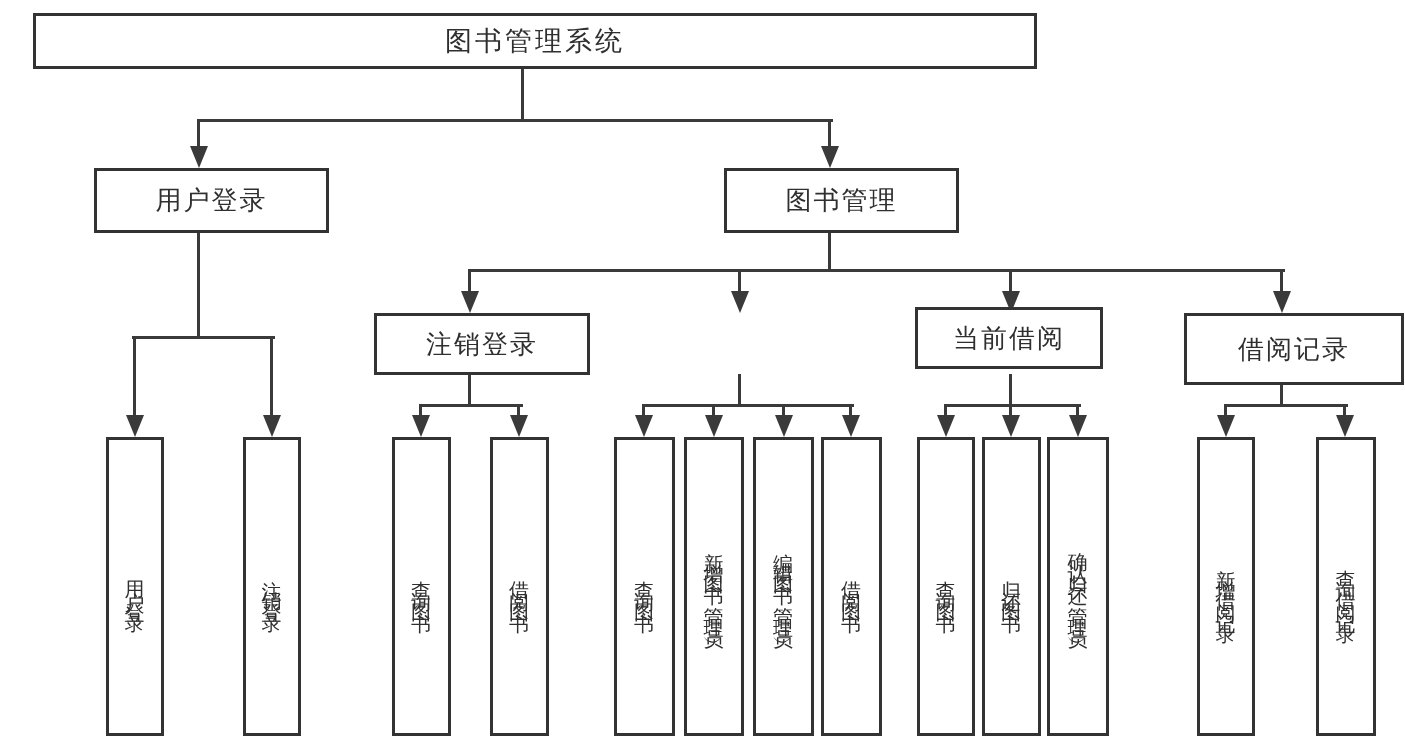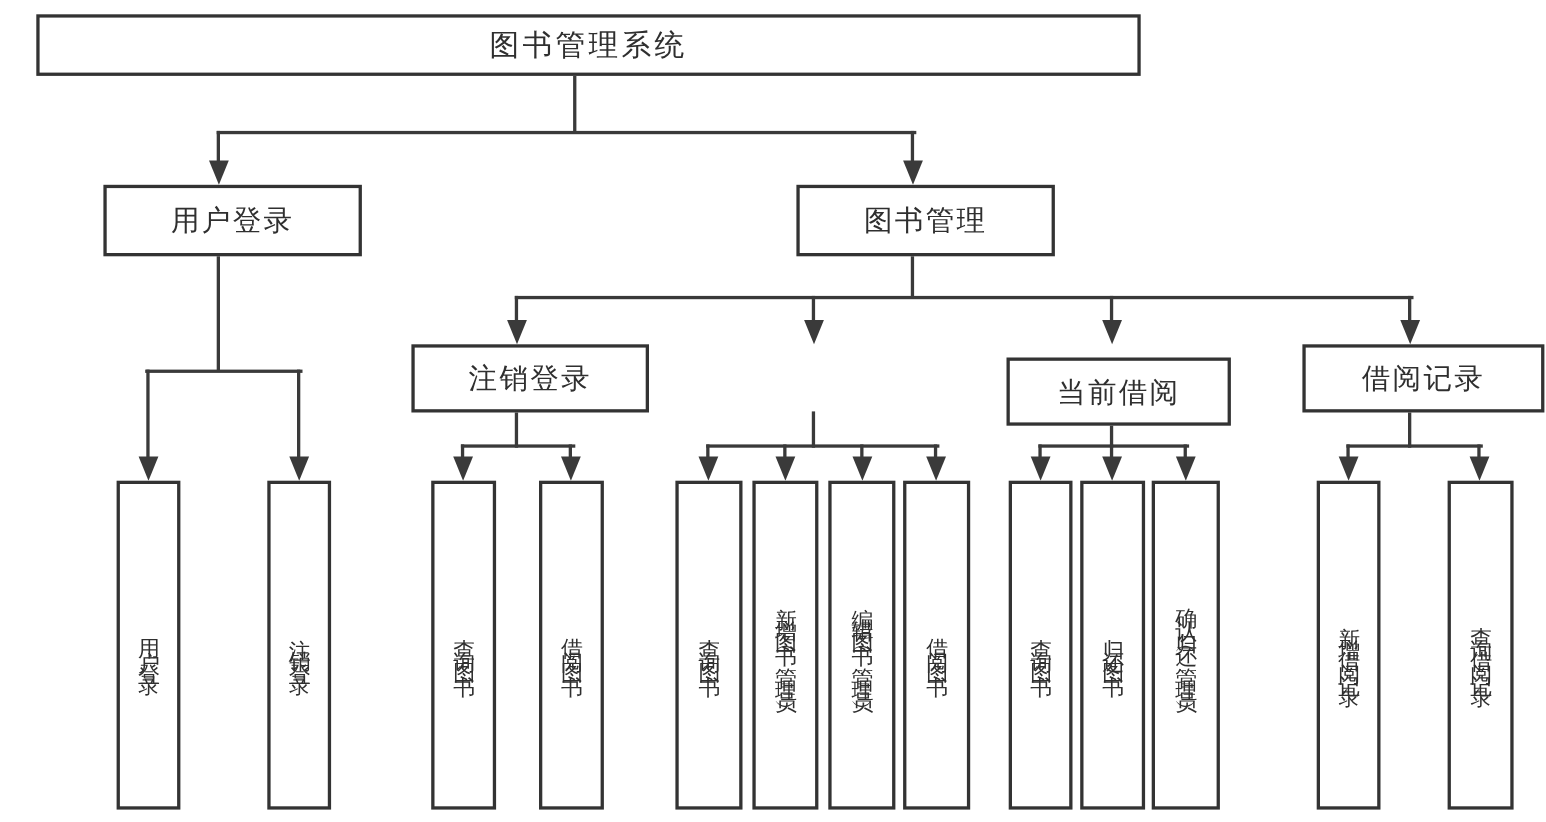--- a/index.html
+++ b/index.html
@@ -117,22 +117,22 @@
   <div class="arr" style="left:1217px;top:415px;"></div>
   <div class="vl" style="left:1343px;top:404px;height:13px;"></div>
   <div class="arr" style="left:1336px;top:415px;"></div>
 
   <div class="box h-box root-box" style="left:21px;top:13px;width:1004px;height:56px;">图书管理系统</div>
 
   <div class="box h-box" style="left:82px;top:168px;width:235px;height:65px;">用户登录</div>
   <div class="box h-box" style="left:712px;top:168px;width:235px;height:65px;">图书管理</div>
 
   <div class="box h-box" style="left:362px;top:313px;width:216px;height:62px;">注销登录</div>
-  <div class="box h-box" style="left:903px;top:325px;width:204px;height:62px;">当前借阅</div>
-  <div class="box h-box" style="left:1172px;top:313px;width:220px;height:62px;">借阅记录</div>
+  <div class="box h-box" style="left:903px;top:307px;width:188px;height:62px;">当前借阅</div>
+  <div class="box h-box" style="left:1172px;top:313px;width:220px;height:72px;">借阅记录</div>
 
   <div class="box v-box" style="left:106px;top:437px;width:58px;height:299px;">用户登录</div>
   <div class="box v-box" style="left:243px;top:437px;width:58px;height:299px;">注销登录</div>
 
   <div class="box v-box" style="left:392px;top:437px;width:59px;height:299px;">查询图书</div>
   <div class="box v-box" style="left:490px;top:437px;width:59px;height:299px;">借阅图书</div>
 
   <div class="box v-box" style="left:614px;top:437px;width:61px;height:299px;">查询图书</div>
   <div class="box v-box" style="left:684px;top:437px;width:60px;height:299px;">新增图书（管理员）</div>
   <div class="box v-box" style="left:753px;top:437px;width:61px;height:299px;">编辑图书（管理员）</div>

